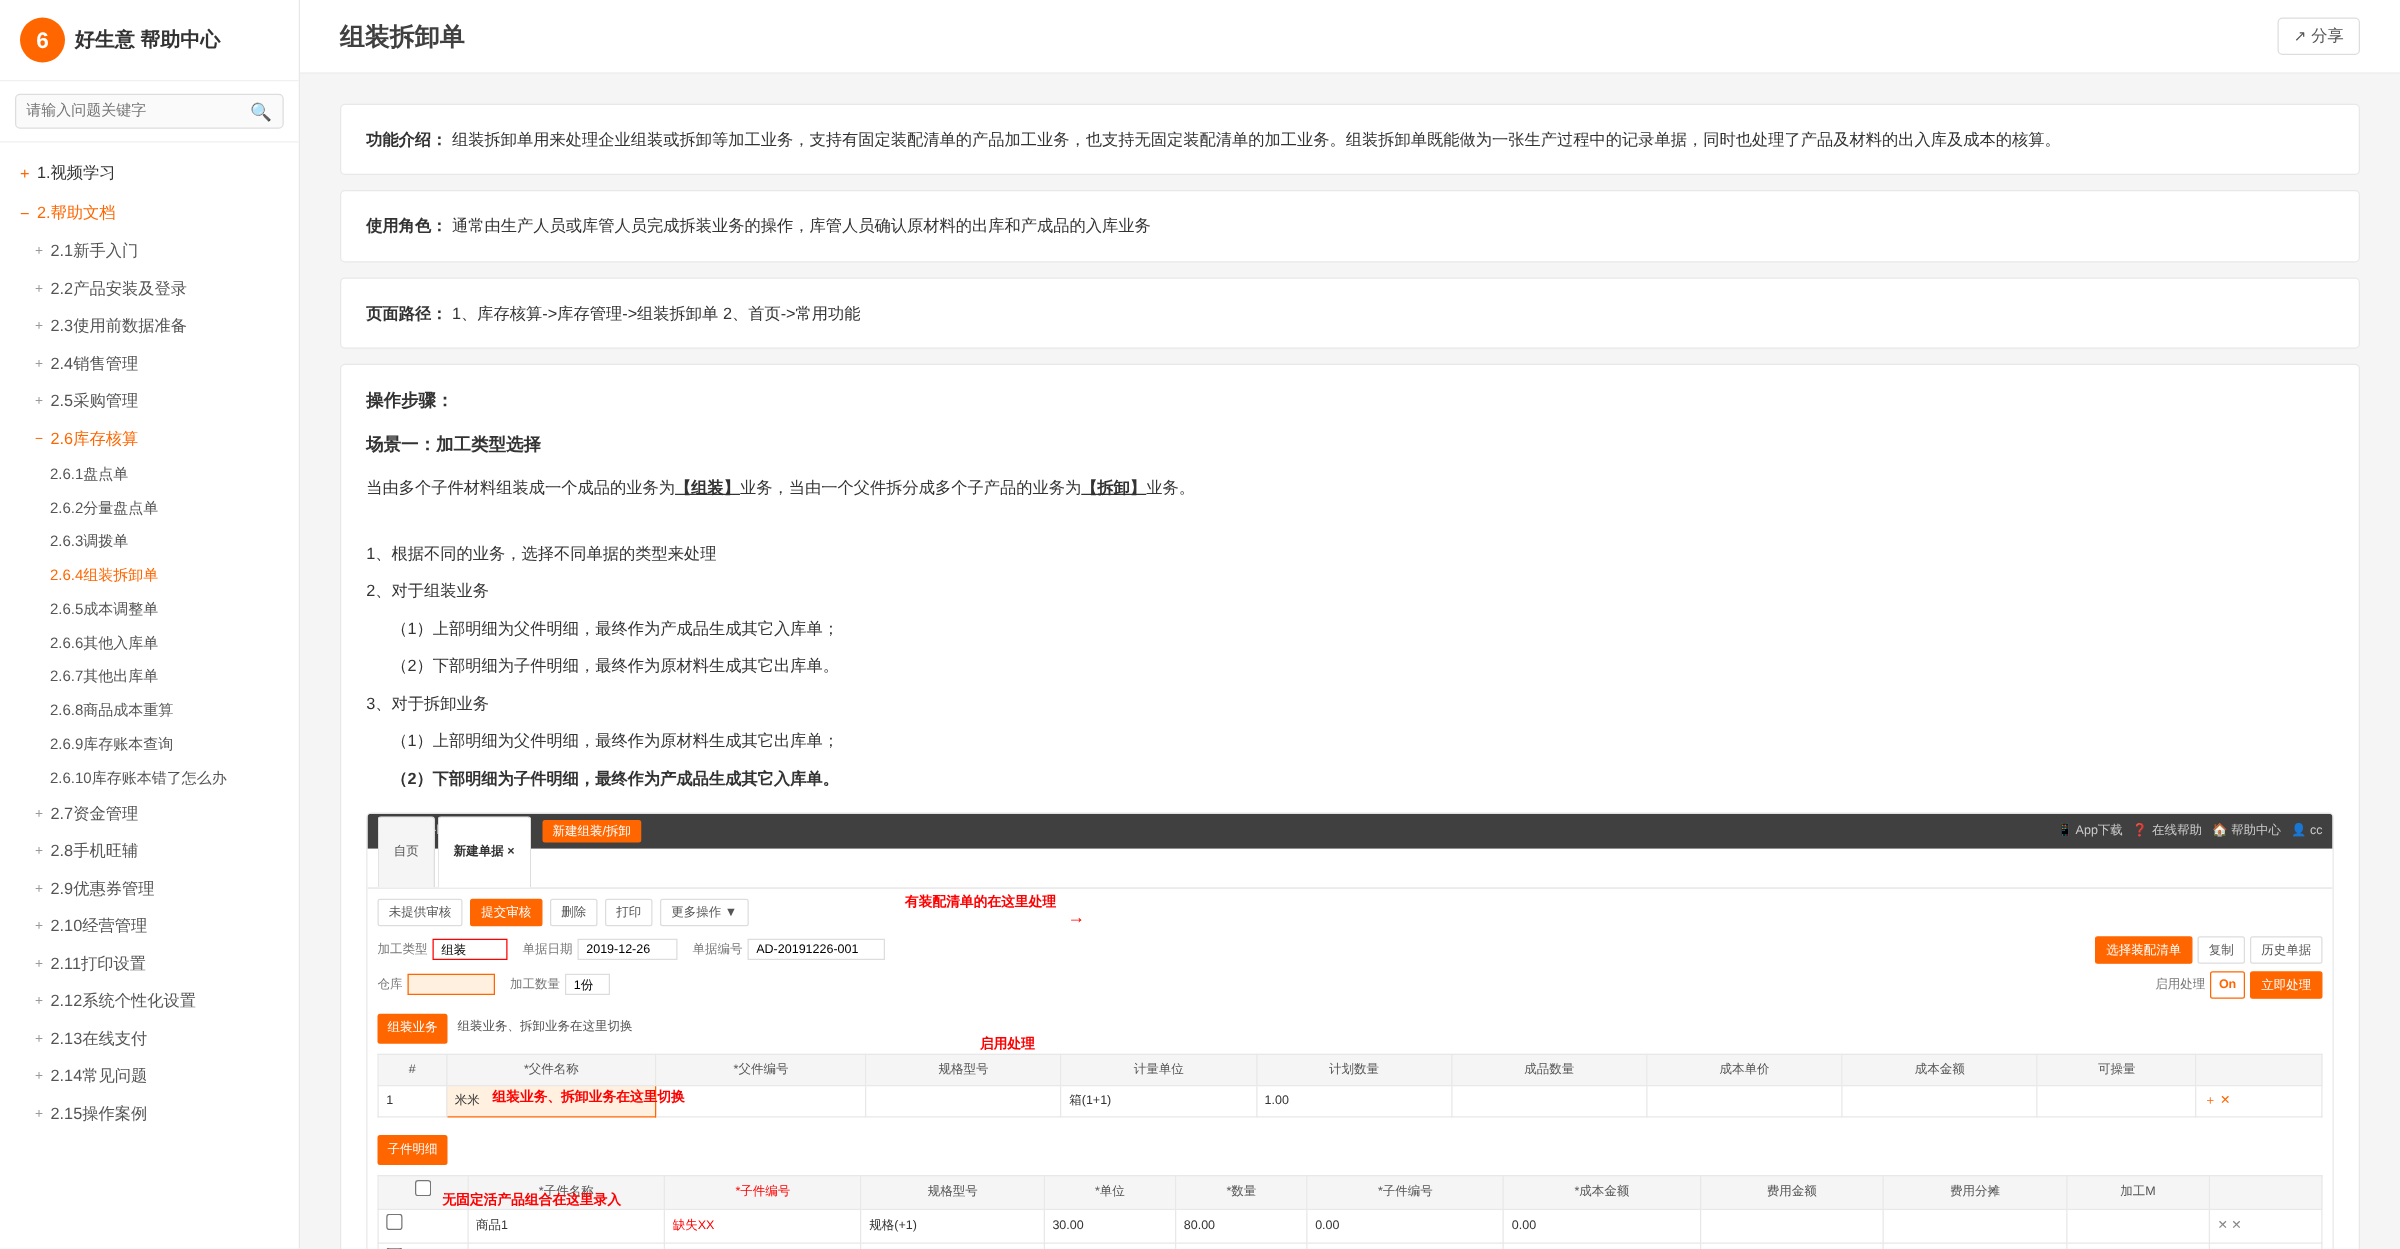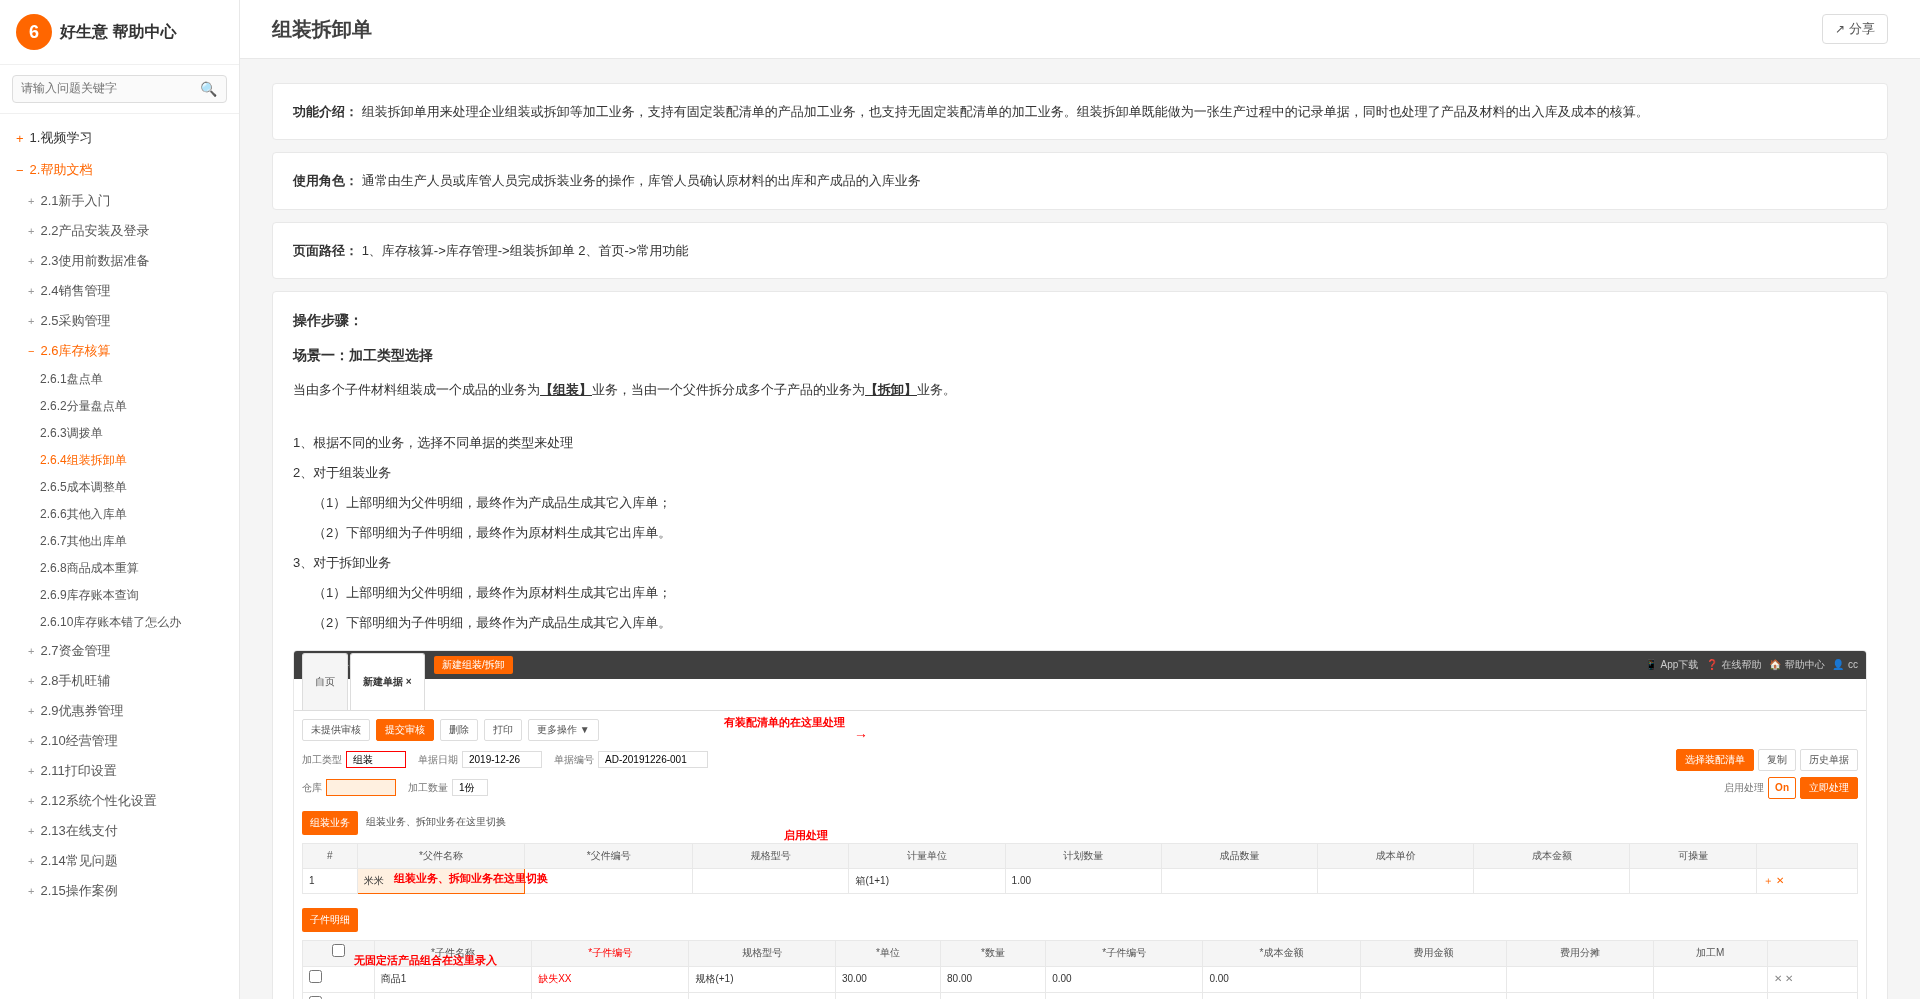--- a/index.html
+++ b/index.html
@@ -362,21 +362,21 @@
         <p><span>当由多个子件材料组装成一个成品的业务为<span style="text-decoration:underline;font-weight:bold;">【组装】</span>业务，当由一个父件拆分成多个子产品的业务为<span style="text-decoration:underline;font-weight:bold;">【拆卸】</span>业务。</span></p>
       </div>
       <br>
       <div class="step-text">
         <p>1、根据不同的业务，选择不同单据的类型来处理</p>
         <p>2、对于组装业务</p>
         <p style="padding-left:20px;">（1）上部明细为父件明细，最终作为产成品生成其它入库单；</p>
         <p style="padding-left:20px;">（2）下部明细为子件明细，最终作为原材料生成其它出库单。</p>
         <p>3、对于拆卸业务</p>
         <p style="padding-left:20px;">（1）上部明细为父件明细，最终作为原材料生成其它出库单；</p>
-        <p style="padding-left:20px;">（2）下部明细为子件明细，最终作为产成品生成其它入库单。</p>
+        <p style="padding-left:20px;font-weight:bold;">（2）下部明细为子件明细，最终作为产成品生成其它入库单。</p>
       </div>
 
       
       <div class="screenshot-container">
         <div class="sw-screenshot" style="position:relative;">
 
           <div class="sw-topbar">
             <span class="sw-topbar-logo">6</span>
             <div class="sw-topbar-nav">
               <span>TEST-H002</span>

